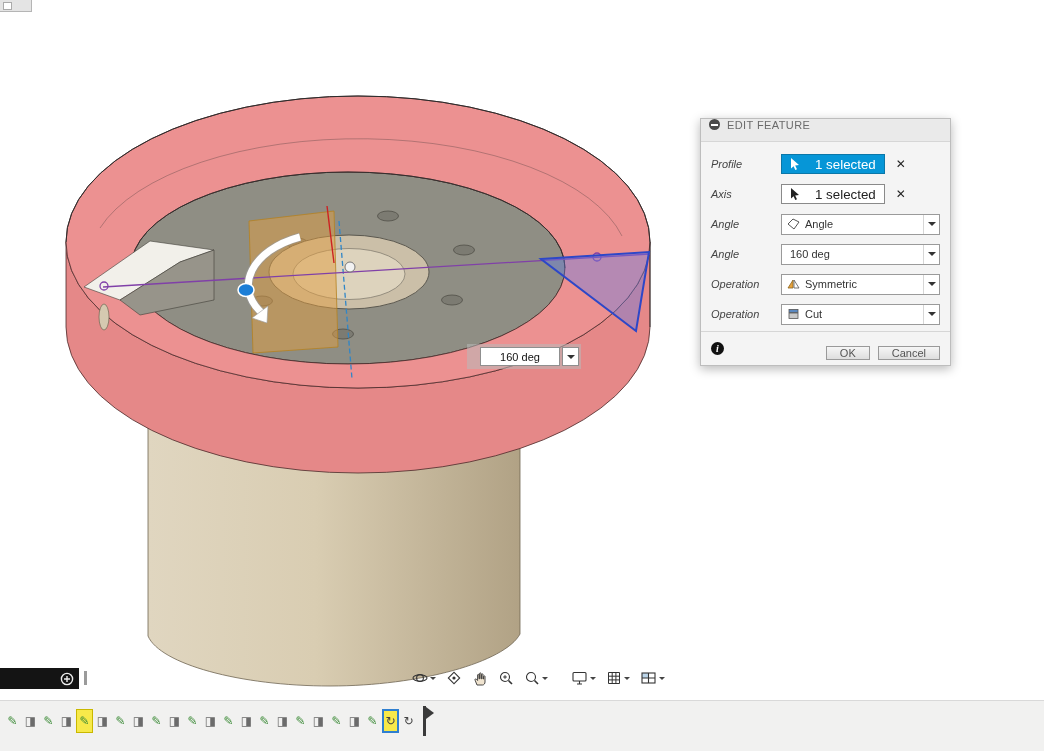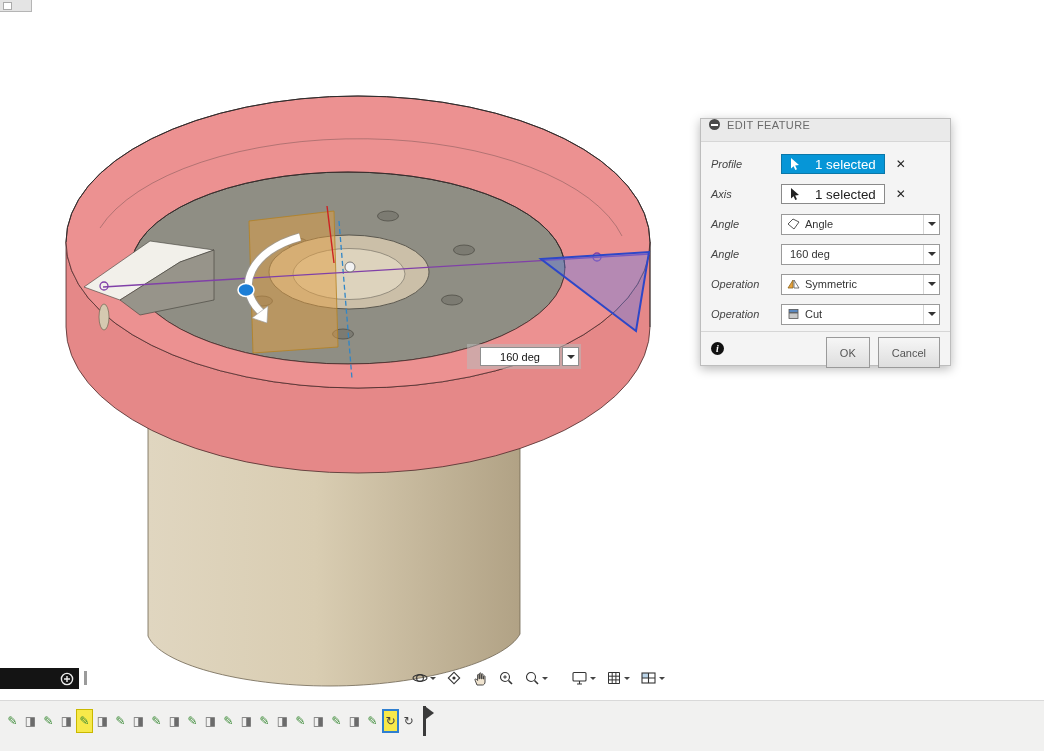--- a/index.html
+++ b/index.html
@@ -47,21 +47,21 @@
     background:#fff;padding-left:5px;gap:5px;box-sizing:border-box;}
   .dropdown .dd-caret{margin-left:auto;width:15px;align-self:stretch;display:flex;
     align-items:center;justify-content:center;border-left:1px solid #d6d6d6;}
   .ddicon{flex:none;display:flex;align-items:center;}
   .objects-row{display:flex;align-items:center;gap:6px;padding:7px 0 11px 1px;font-weight:bold;color:#222;}
   .tri-right{width:0;height:0;border:5px solid transparent;border-left:7px solid #222;margin-right:-3px;}
   .dialog-footer{border-top:1px solid #d6d6d6;height:33px;display:flex;align-items:center;padding:0 10px;}
   .info-dot{width:13px;height:13px;border-radius:50%;background:#111;color:#fff;
     font-family:"Liberation Serif",serif;font-weight:bold;font-size:10px;font-style:italic;
     display:flex;align-items:center;justify-content:center;}
-  .btn{height:31px;padding:0 13px;margin-left:8px;background:linear-gradient(#f6f6f6,#dedede);
+  .btn{height:14px;padding:0 13px;margin-left:8px;background:linear-gradient(#f6f6f6,#dedede);
     border:1px solid #9a9a9a;color:#555;font-size:11px;font-family:inherit;margin-top:8px;}
   .spacer{flex:1;}
 
   
   .nav-toolbar{position:absolute;left:410px;top:666px;height:24px;z-index:10;
     display:flex;align-items:center;gap:6px;}
   .nav-btn{display:flex;align-items:center;gap:2px;padding:2px 2px;}
   .nav-caret{width:0;height:0;border:3.5px solid transparent;border-top-color:#444;margin-top:4px;}
   .grp-gap{margin-left:13px;}
 

